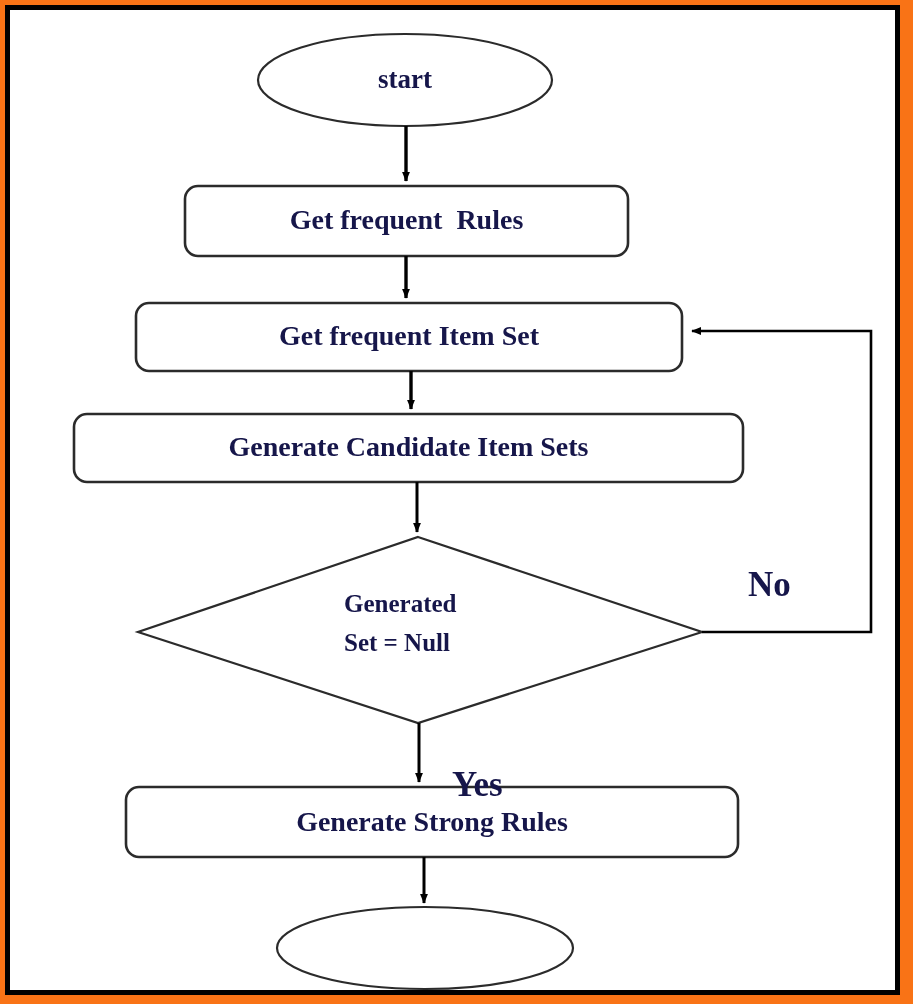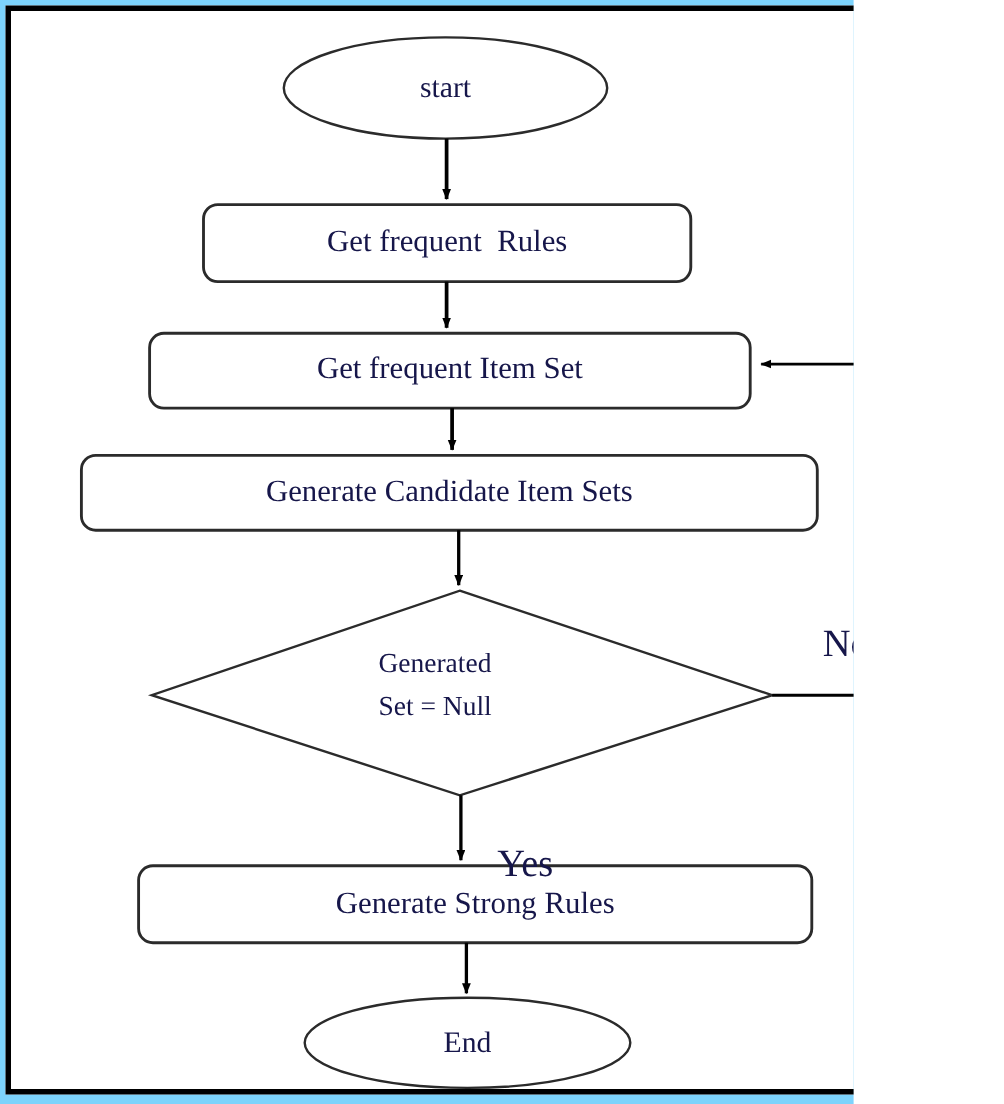--- a/index.html
+++ b/index.html
@@ -6,24 +6,25 @@
   html, body {
     margin: 0;
     padding: 0;
     background: #ffffff;
   }
   body {
     font-family: "Liberation Serif", "DejaVu Serif", serif;
   }
   #page {
     position: relative;
-    width: 776px;
+    width: 913px;
     height: 1004px;
-    background: #7dd3fc;
+    background: #f97316;
     overflow: hidden;
+    font-weight: bold;
   }
   #frame {
     position: absolute;
     left: 5px;
     top: 5px;
     width: 895px;
     height: 990px;
     border: 5px solid #000000;
     box-sizing: border-box;
     background: #ffffff;
@@ -105,19 +106,18 @@
 
   <div class="node-label process-label" style="left:146px; top:319px; width:526px;">Get frequent Item Set</div>
 
   <div class="node-label process-label" style="left:84px; top:430px; width:649px;">Generate Candidate Item Sets</div>
 
   <div class="node-label decision-label" style="left:344px; top:589px; width:220px;">Generated</div>
   <div class="node-label decision-label" style="left:344px; top:628px; width:220px;">Set = Null</div>
 
   <div class="node-label process-label" style="left:136px; top:805px; width:592px;">Generate Strong Rules</div>
 
-  <div class="node-label terminator-label" style="left:325px; top:932px; width:200px;">End</div>
 
   <div class="edge-label branch-label" style="left:748px; top:565px;">No</div>
 
   <div class="edge-label branch-label" style="left:452px; top:737px;margin-top:28px;">Yes</div>
 
 </div>
 
 </body></html>

